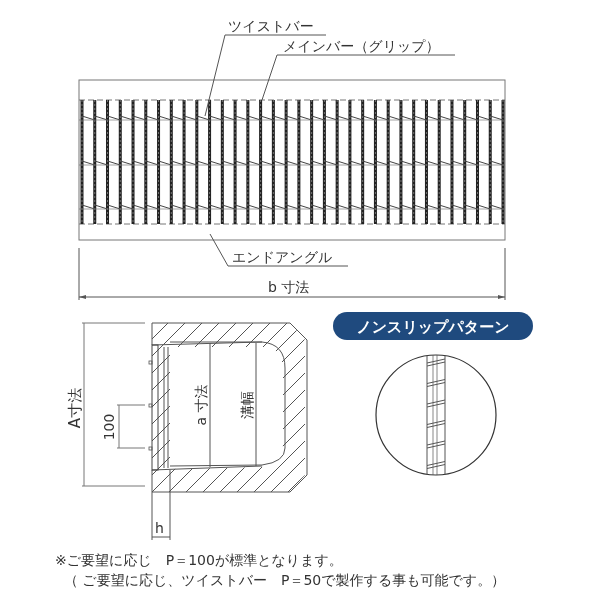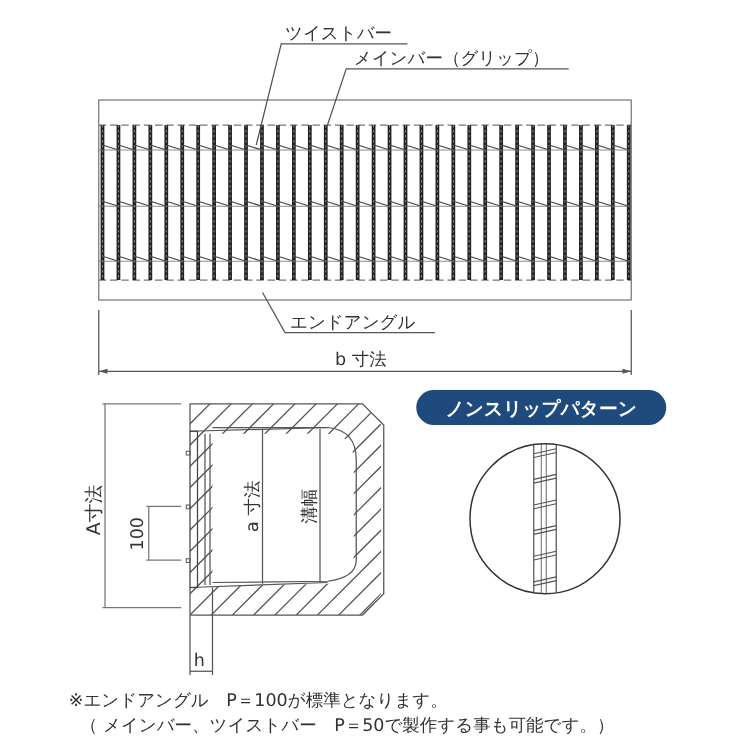--- a/index.html
+++ b/index.html
@@ -344,14 +344,14 @@
         <line x1="427" y1="424.5" x2="445" y2="420.5"></line>
         <line x1="427" y1="427.5" x2="445" y2="423.5"></line>
         <line x1="427" y1="445" x2="445" y2="441"></line>
         <line x1="427" y1="448" x2="445" y2="444"></line>
         <line x1="427" y1="465.5" x2="445" y2="461.5"></line>
         <line x1="427" y1="468.5" x2="445" y2="464.5"></line>
       </g>
   </g>
 </svg>
 
-<div class="note" style="top:552px;">※エンドアングル　P＝100が標準となります。</div>
-<div class="note" style="top:572px;">  （ メインバー、ツイストバー　P＝50で製作する事も可能です。）</div>
+<div class="note" style="top:552px;">※ご要望に応じ　P＝100が標準となります。</div>
+<div class="note" style="top:572px;">  （ ご要望に応じ、ツイストバー　P＝50で製作する事も可能です。）</div>
 
 </body></html>

